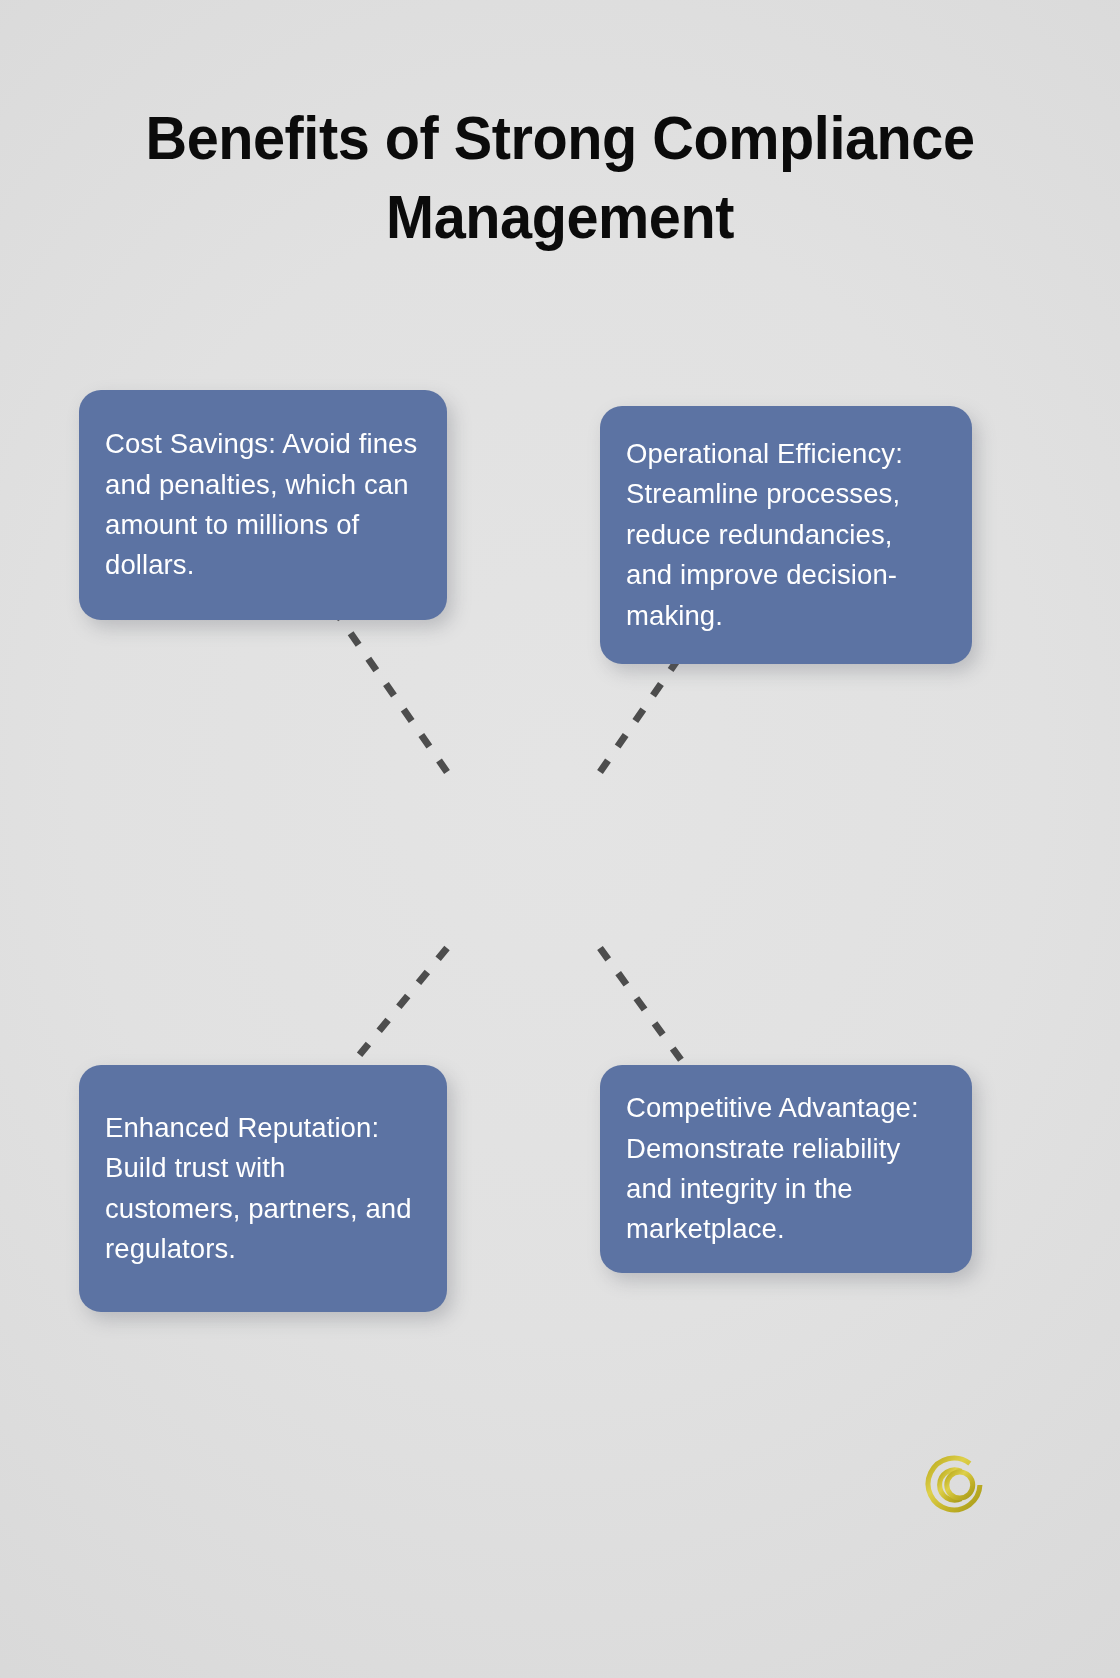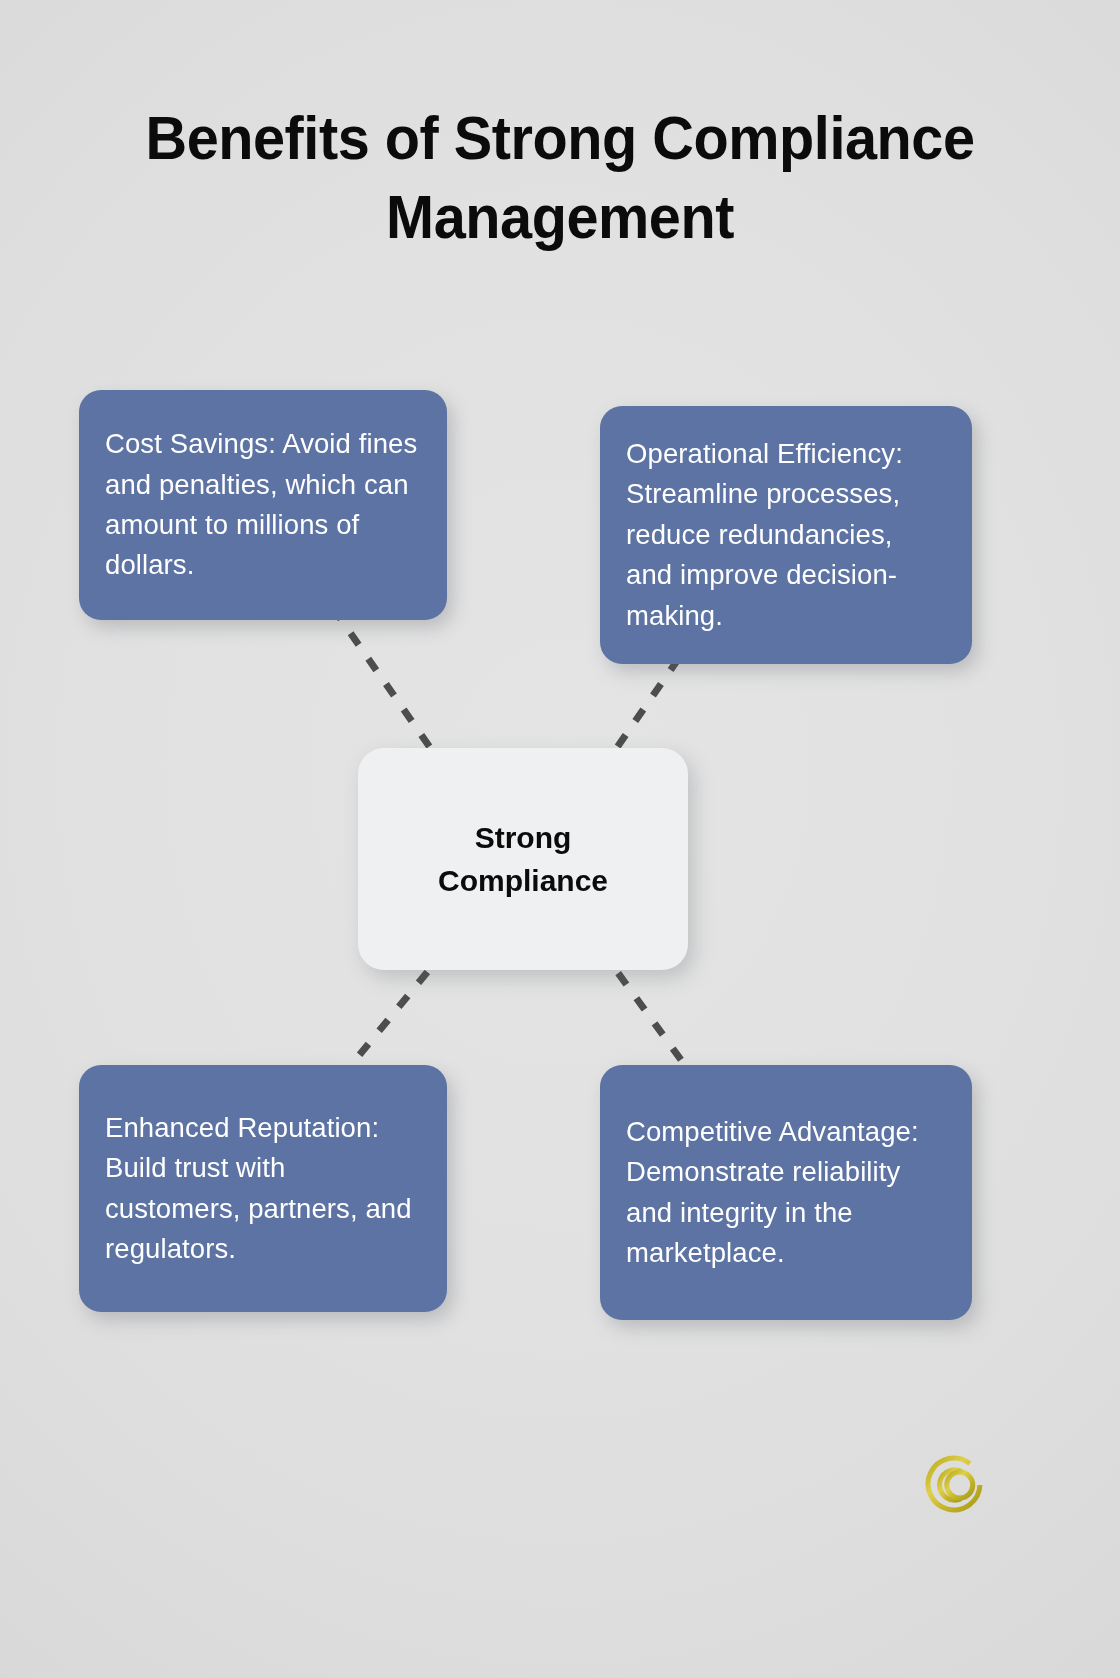--- a/index.html
+++ b/index.html
@@ -73,21 +73,21 @@
     font-size: 27.5px;
     line-height: 1.47;
     letter-spacing: 0.1px;
     padding: 0 26px;
     font-weight: 400;
   }
 
   .node-tl { left: 79px;  top: 390px;  width: 368px; height: 230px; }
   .node-tr { left: 600px; top: 392px;  width: 372px; height: 258px; margin-top: 14px; }
   .node-bl { left: 79px;  top: 1065px; width: 368px; height: 247px; }
-  .node-br { left: 600px; top: 1065px; width: 372px; height: 255px; }
+  .node-br { left: 600px; top: 1065px; width: 372px; height: 208px; }
 
   .node-center {
     position: absolute;
     left: 358px;
     top: 748px;
     width: 330px;
     height: 222px;
     border-radius: 26px;
     background: #eff0f2;
     box-shadow: 6px 8px 20px rgba(90, 95, 105, 0.26);
@@ -133,24 +133,20 @@
   </svg>
 
   <div class="node node-tl">
     <div class="node-text">Cost Savings: Avoid fines and penalties, which can amount to millions of dollars.</div>
   </div>
 
   <div class="node node-tr">
     <div class="node-text">Operational Efficiency: Streamline processes, reduce redundancies, and improve decision-making.</div>
   </div>
 
-  <div class="node-center">
-    <div class="center-text">Strong
-Compliance</div>
-  </div>
 
   <div class="node node-bl">
     <div class="node-text">Enhanced Reputation: Build trust with customers, partners, and regulators.</div>
   </div>
 
   <div class="node node-br">
     <div class="node-text">Competitive Advantage: Demonstrate reliability and integrity in the marketplace.</div>
   </div>
 
   <svg class="logo" viewBox="0 0 100 100" xmlns="http://www.w3.org/2000/svg">

